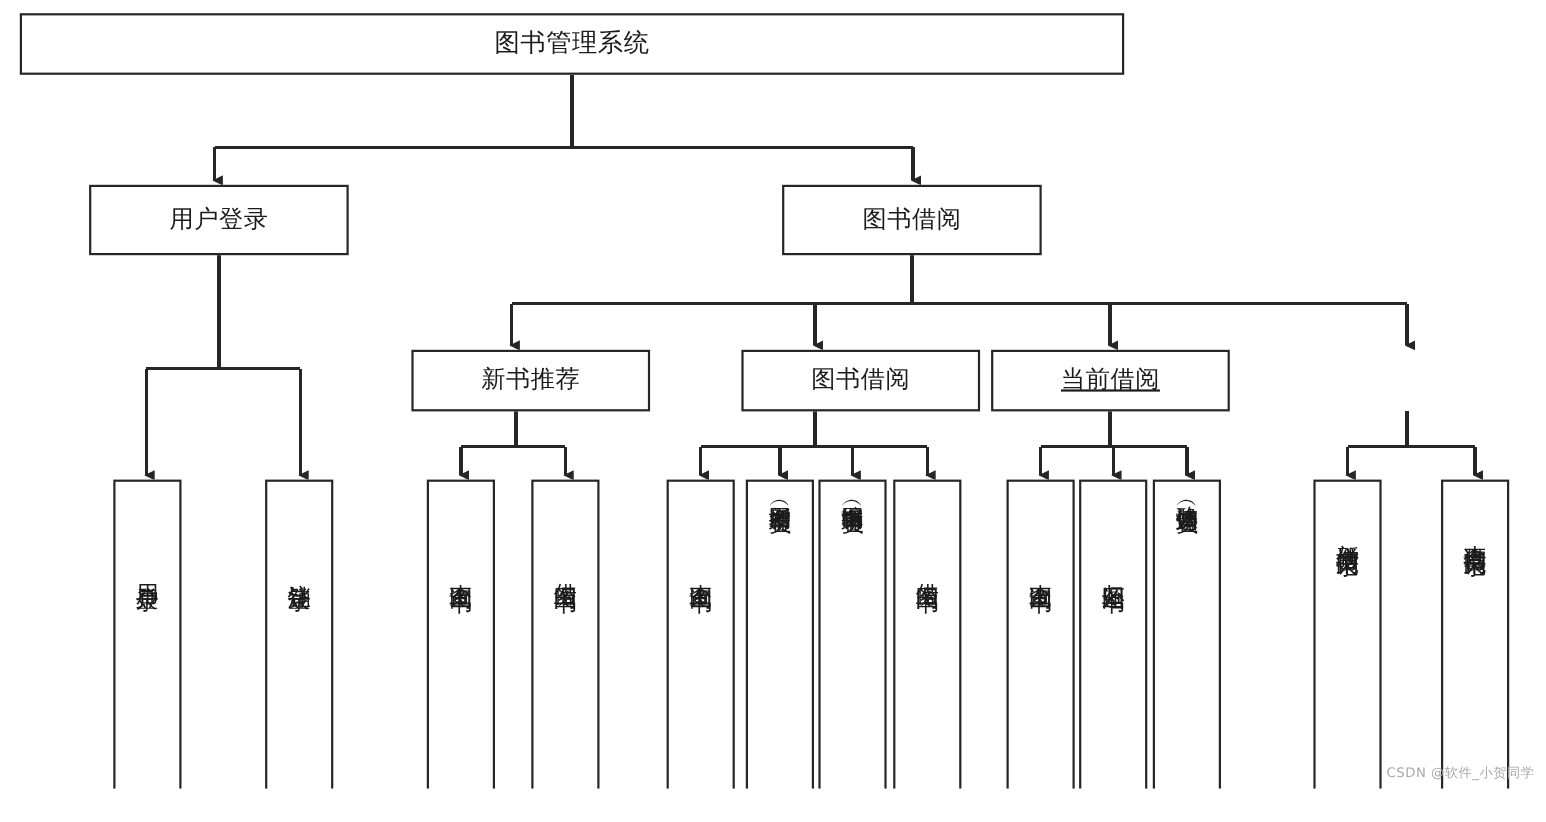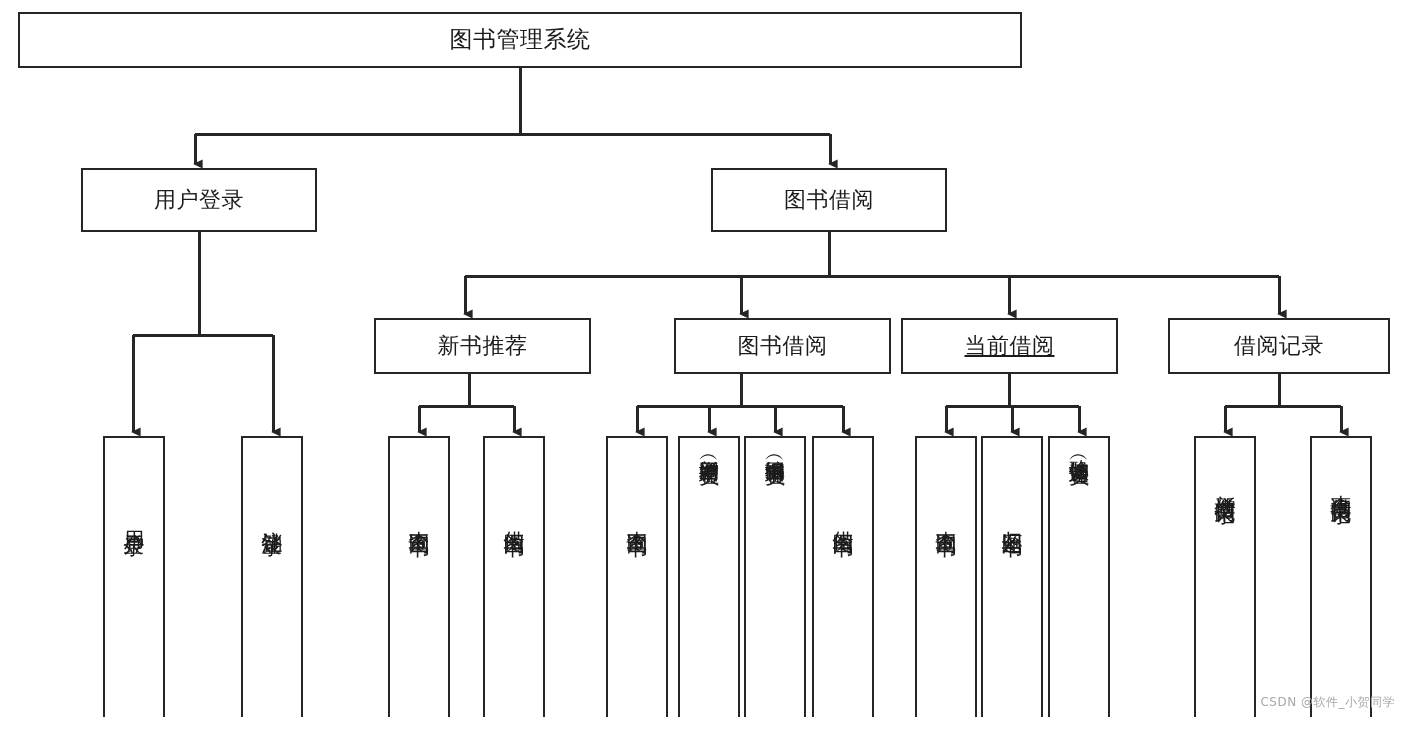--- a/index.html
+++ b/index.html
@@ -147,23 +147,20 @@
 
   <div class="node horiz" style="left:374px; top:318px; width:217px; height:56px;">
     <span class="node-label">新书推荐</span>
   </div>
   <div class="node horiz" style="left:633px; top:318px; width:217px; height:56px;margin-left:41px;">
     <span class="node-label">图书借阅</span>
   </div>
   <div class="node horiz" style="left:901px; top:318px; width:217px; height:56px;text-decoration:underline;">
     <span class="node-label">当前借阅</span>
   </div>
-  <div class="node horiz" style="left:1168px; top:318px; width:222px; height:56px;">
-    <span class="node-label">借阅记录</span>
-  </div>
 
   <div class="node vert" style="left:103px; top:436px; width:62px; height:299px; padding-top:76px;">
     <span class="node-label">用户登录</span>
   </div>
   <div class="node vert" style="left:241px; top:436px; width:62px; height:299px; padding-top:76px;">
     <span class="node-label">注销登录</span>
   </div>
 
   <div class="node vert" style="left:388px; top:436px; width:62px; height:299px; padding-top:76px;">
     <span class="node-label">查询图书</span>

